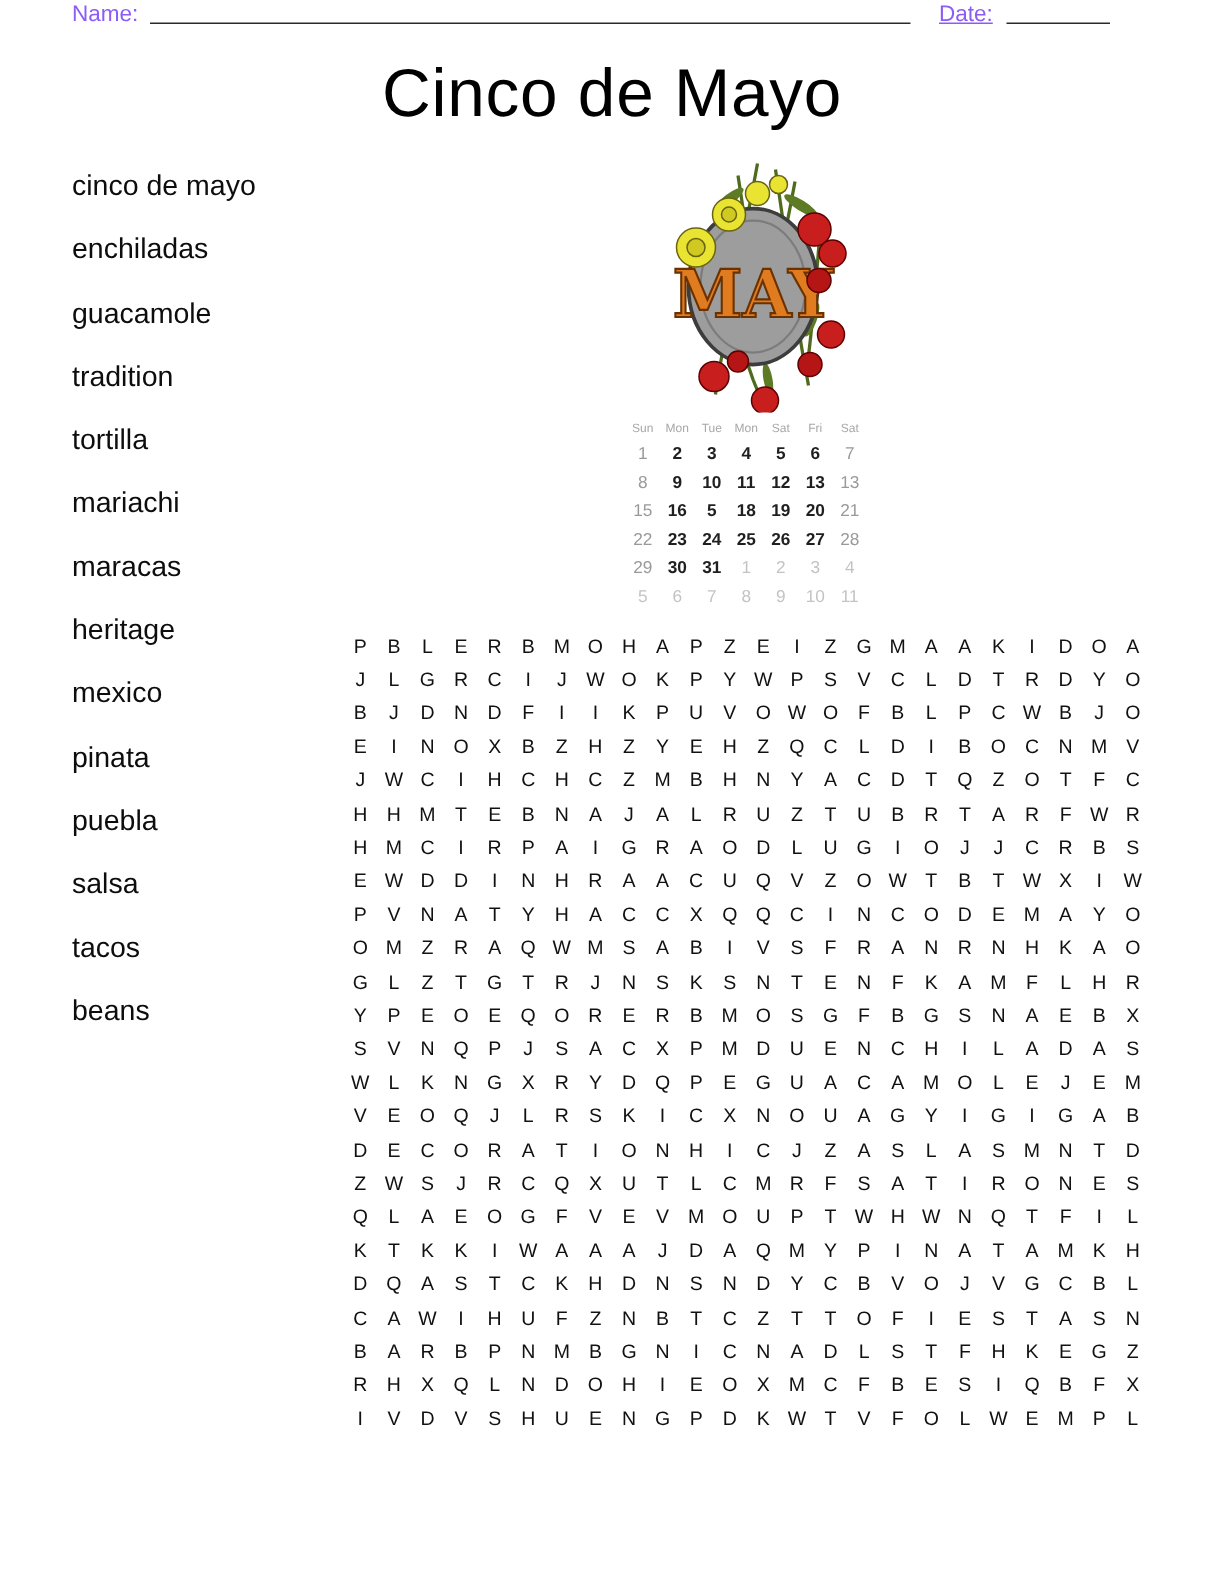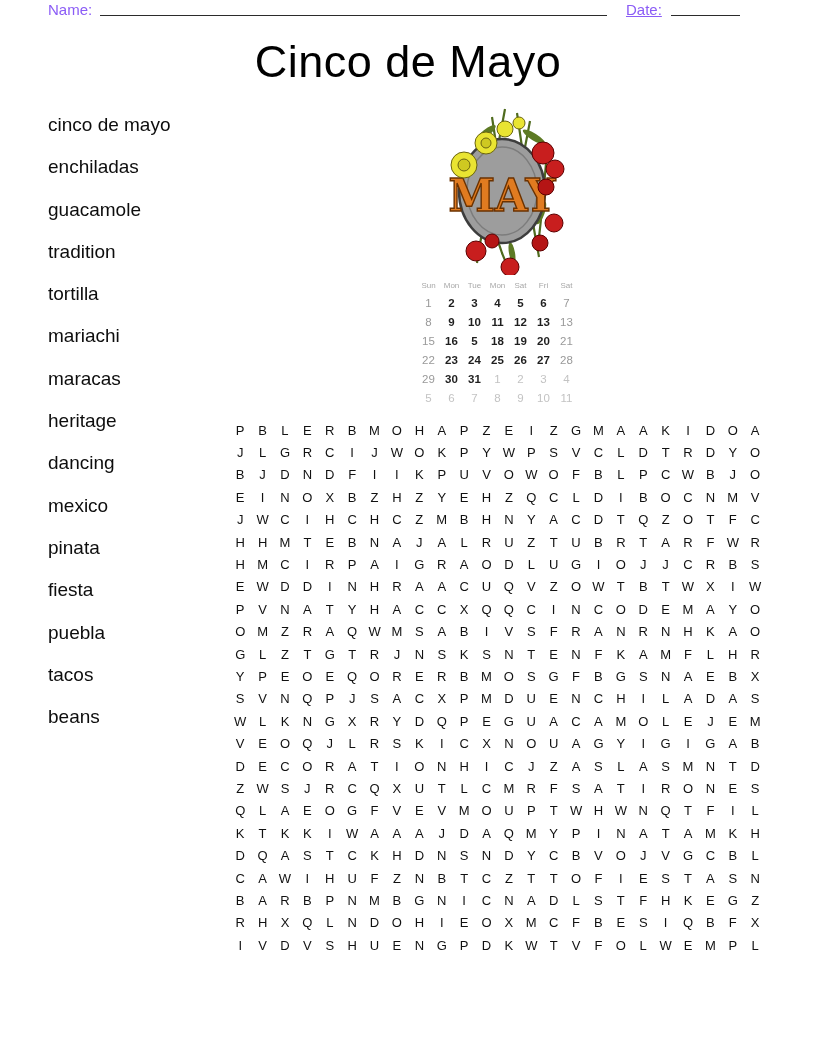--- a/index.html
+++ b/index.html
@@ -55,25 +55,24 @@
 
   <ul id="word-list">
       <li>cinco de mayo</li>
       <li>enchiladas</li>
       <li>guacamole</li>
       <li>tradition</li>
       <li>tortilla</li>
       <li>mariachi</li>
       <li>maracas</li>
       <li>heritage</li>
-      <li>dancing</li>
       <li>mexico</li>
       <li>pinata</li>
-      <li>fiesta</li>
       <li>puebla</li>
+      <li>salsa</li>
       <li>tacos</li>
       <li>beans</li>
     </ul>
 
   <svg id="illustration" viewBox="0 0 126 172" xmlns="http://www.w3.org/2000/svg">
 
     <g stroke="#4f6b1e" stroke-width="2.2" fill="none">
       <path d="M63 6 C58 34 50 70 42 120 C38 140 36 152 35 160"></path>
       <path d="M75 10 C80 44 86 84 92 126 C94 138 96 148 97 154"></path>
       <path d="M50 14 C54 40 58 66 60 86"></path>

